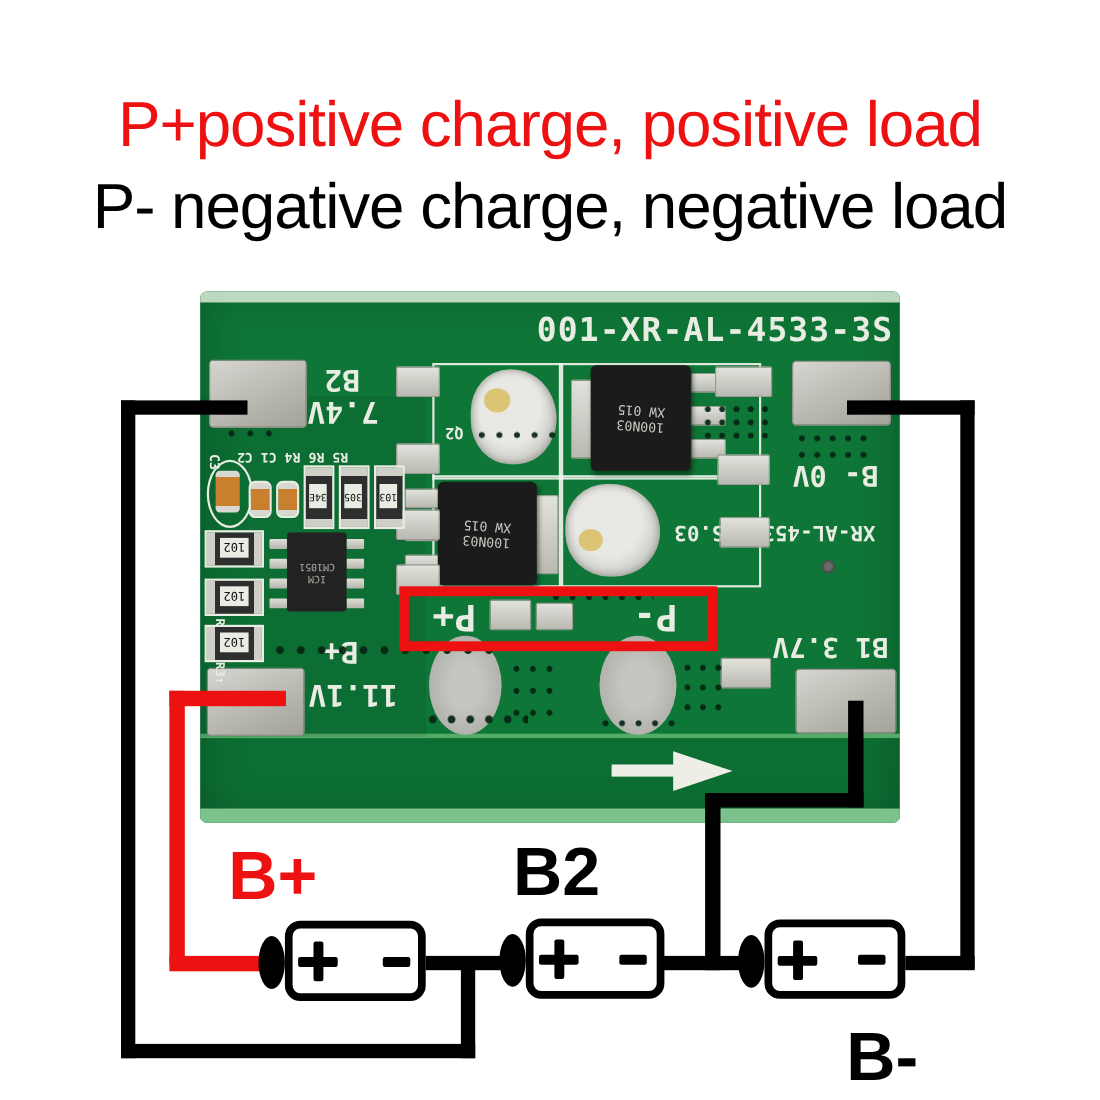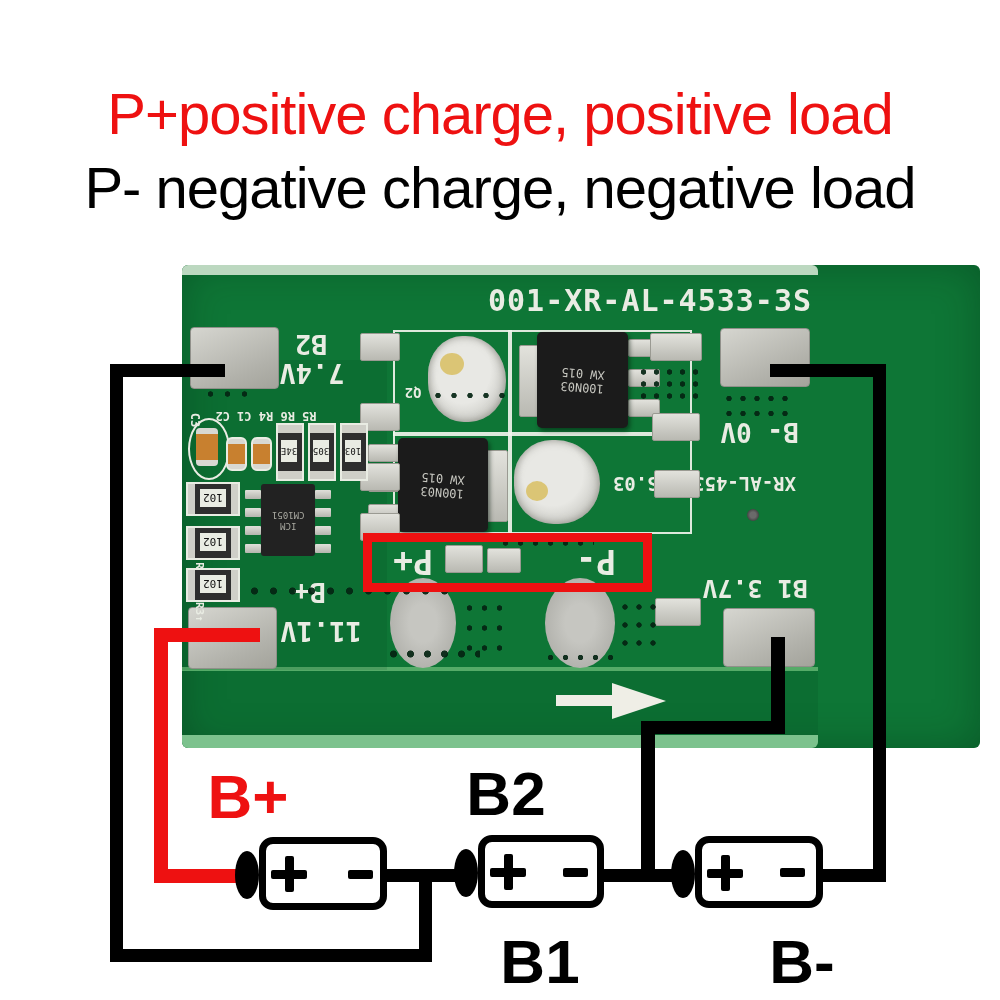--- a/index.html
+++ b/index.html
@@ -2,22 +2,22 @@
 <html><head>
 <meta charset="utf-8">
 <style>
   html,body{margin:0;padding:0;background:#fff;}
   .stage{position:relative;width:1000px;height:1000px;background:#ffffff;overflow:hidden;
          font-family:"Liberation Sans",sans-serif;}
   .abs{position:absolute;}
   .heading{position:absolute;left:0;width:1000px;text-align:center;font-size:58px;
            letter-spacing:-1px;white-space:nowrap;line-height:1.05;}
   
-  .pcb{position:absolute;left:182px;top:265px;width:756px;height:483px;
-       background:#0e7636;border-radius:6px;box-shadow:inset 0 0 40px rgba(0,40,16,.35);padding-left:42px;}
+  .pcb{position:absolute;left:182px;top:265px;width:636px;height:483px;
+       background:#0e7636;border-radius:6px;box-shadow:inset 0 0 40px rgba(0,40,16,.35);}
   .pad{position:absolute;background:linear-gradient(155deg,#d6d6d0,#b1b1aa 70%,#a3a39b);
        border:1px solid #90908a;border-radius:4px;}
   .silk{position:absolute;color:#e9ece3;font-family:"DejaVu Sans Mono",monospace;font-weight:bold;
         display:flex;align-items:center;justify-content:center;white-space:nowrap;
         transform:rotate(180deg);line-height:1;}
   .title{position:absolute;color:#e9ece3;font-family:"DejaVu Sans Mono",monospace;font-weight:bold;
          font-size:30px;letter-spacing:1px;text-align:right;white-space:nowrap;}
   .qbox{position:absolute;border:2px solid rgba(240,243,235,.92);}
   .fet{position:absolute;background:#1b1b1b;border-radius:5px;box-shadow:2px 3px 4px rgba(0,20,8,.5);
        display:flex;align-items:center;justify-content:center;}
@@ -220,16 +220,15 @@
   <div class="nub" style="left:671px;top:850px;width:24px;height:48px;"></div>
   <div class="cell" style="left:695px;top:836px;width:128px;height:72px;box-sizing:border-box;"></div>
   <div class="abs" style="left:707px;top:855px;width:36px;height:36px;">
     <div class="bar" style="left:14px;top:0;width:9px;height:36px;"></div>
     <div class="bar" style="left:0;top:14px;width:36px;height:9px;"></div>
   </div>
   <div class="bar" style="left:780px;top:868px;width:25px;height:9px;"></div>
 
   <div class="blabel" style="left:198px;top:763px;width:100px;height:68px;color:#ee1111;">B+</div>
   <div class="blabel" style="left:458px;top:760px;width:96px;height:68px;color:#000;">B2</div>
-  <div class="blabel" style="left:492px;top:928px;width:96px;height:68px;color:#000;">B1</div>
   <div class="blabel" style="left:752px;top:928px;width:100px;height:68px;color:#000;">B-</div>
 
 </div>
 
 </body></html>

